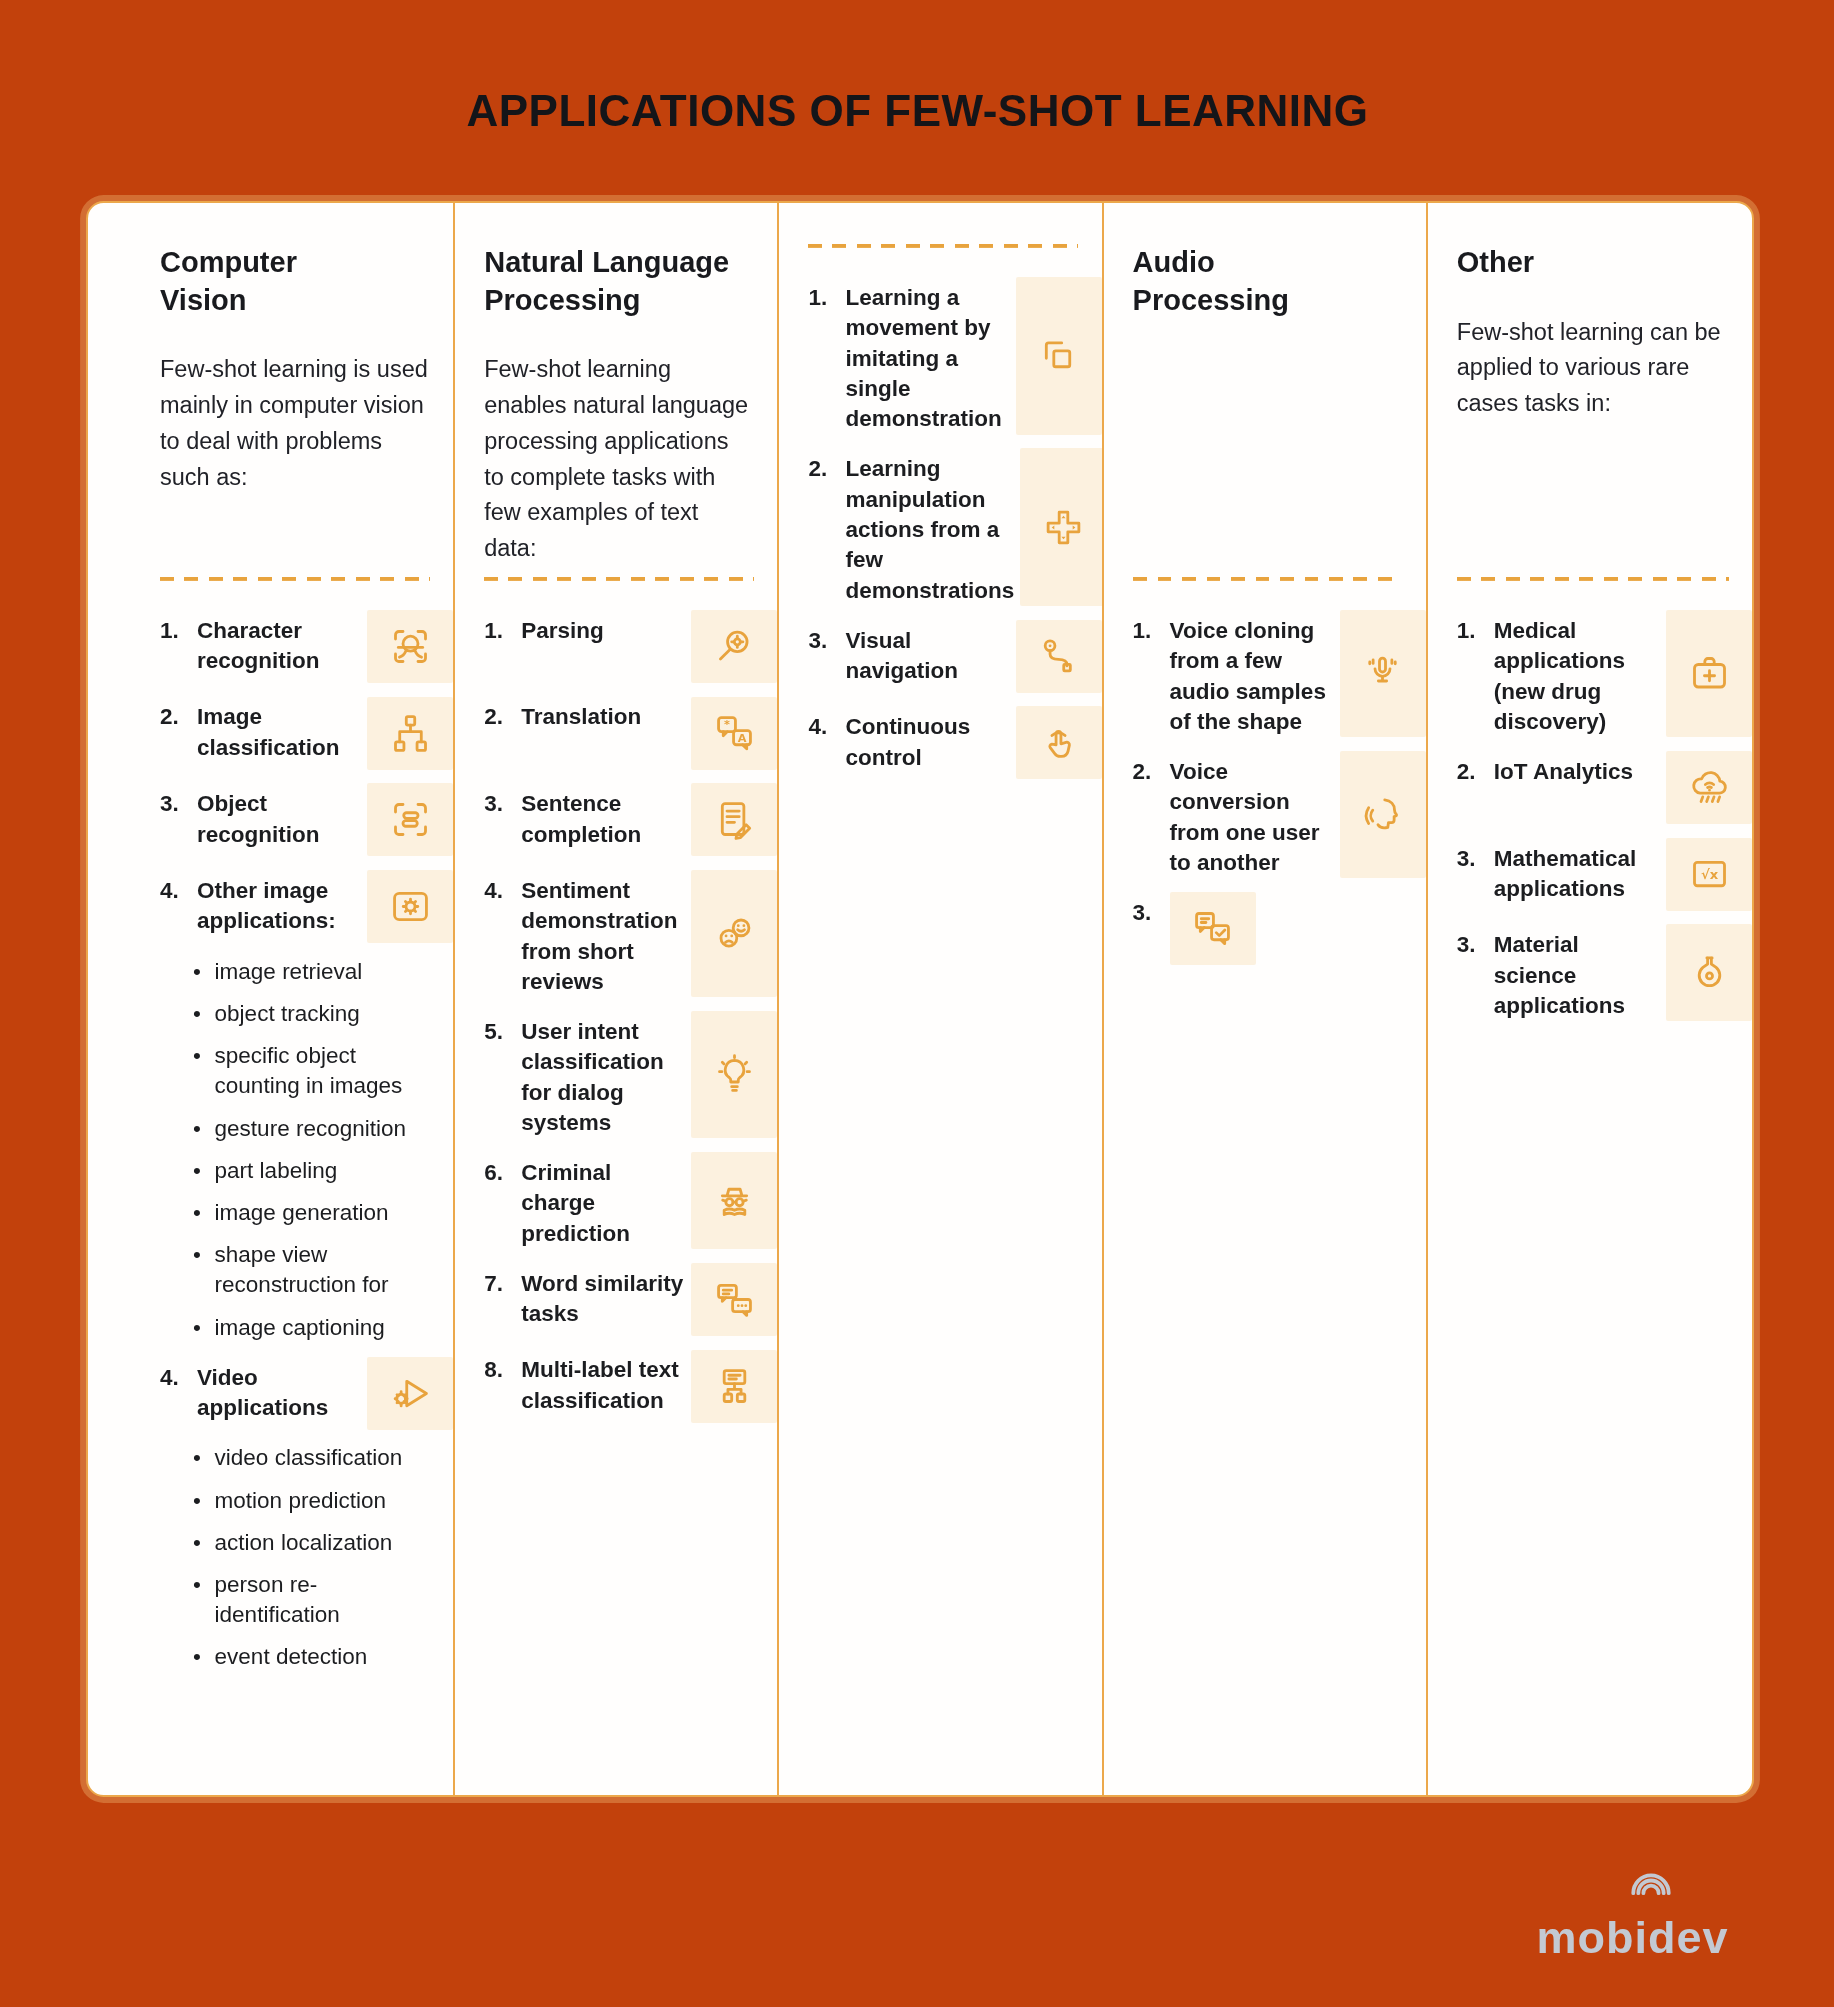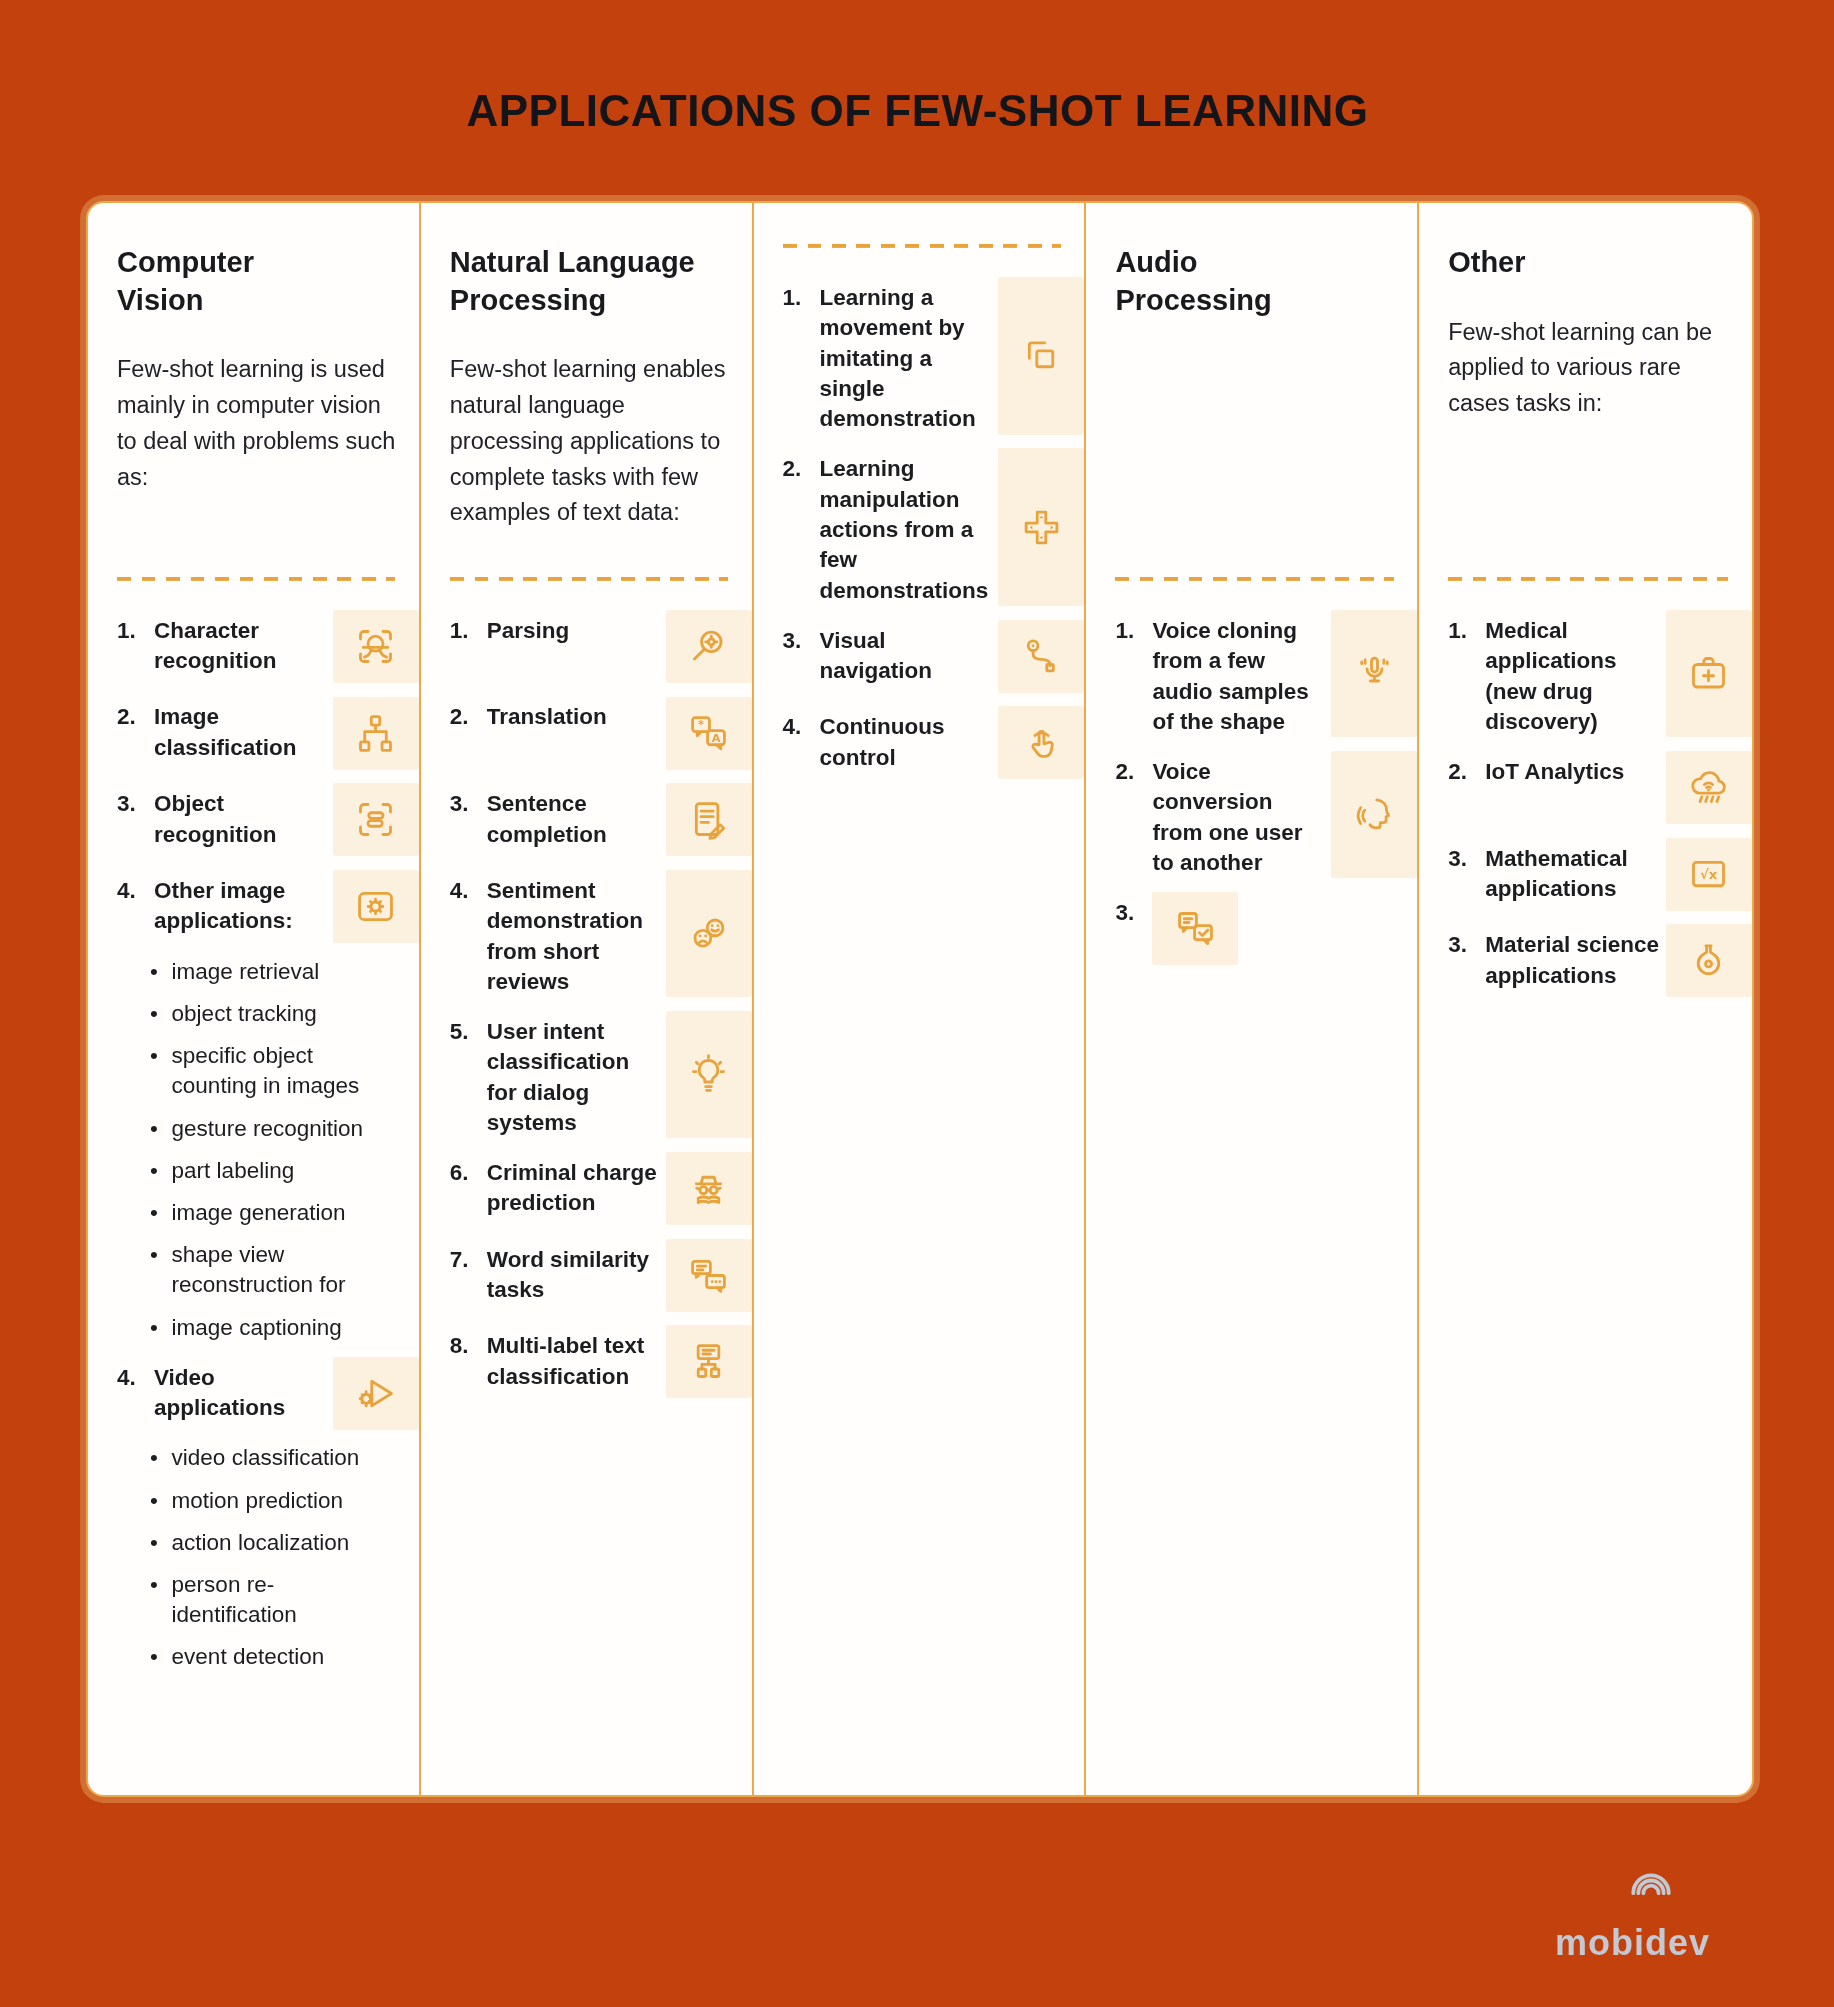--- a/index.html
+++ b/index.html
@@ -11,21 +11,21 @@
   }
   .title {
     position:absolute; top:86px; left:0; width:100%;
     text-align:center; font-size:44px; font-weight:800; letter-spacing:0.5px; color:#141519;
   }
   .panel {
     position:absolute; left:86px; top:201px; width:1668px; height:1596px;
     border:2.9px solid #ECA84B; border-radius:17.6px;
     box-shadow:0 0 0 5.9px rgba(243,196,126,.35);
     display:grid; grid-template-columns:repeat(5,1fr);
-    background:#fffefd; overflow:hidden;
+    background:#fffefd; overflow:hidden;padding-left:43px;
   }
   .col { padding:41px 23.5px 19.6px 29px; border-right:2px solid #ECA84B; overflow:hidden; }
   .col:last-child { border-right:none; }
   .col-top { height:333px; }
   .col-head { font-size:29px; font-weight:700; line-height:1.3; white-space:pre-line; color:#191a1e; }
   .col-intro { margin-top:33px; font-size:23.5px; line-height:1.52; color:#212228; }
   .dashed {
     height:3.9px; width:100%;
     background-image:repeating-linear-gradient(90deg,#E8A33D 0 13.7px,transparent 13.7px 24.5px);
     background-size:100% 3.9px; background-repeat:no-repeat;
@@ -42,21 +42,21 @@
   }
   .bullets { margin:3.9px 0 13.7px 0; padding-left:33px; font-size:22.5px; font-weight:400; }
   .bullet { display:flex; margin-bottom:11.8px; line-height:1.35; }
   .bullet .dot { flex:0 0 21.6px; font-size:22.5px; color:#1c1d20; }
   svg.ic { width:45px; height:45px; fill:none; stroke:#E8A33D; stroke-width:1.5;
            stroke-linecap:round; stroke-linejoin:round; }
   svg.ic text { stroke:none; fill:#E8A33D; font-family:"DejaVu Sans",sans-serif; font-weight:bold; }
   .logo { position:absolute; right:90px; bottom:35px; width:225px; height:108px; text-align:center; }
   .logo-arcs { position:absolute; left:58%; top:0; transform:translateX(-50%); }
   .logo-text { position:absolute; bottom:7.8px; left:0; width:100%;
-               font-size:36px; font-weight:700; letter-spacing:1px; color:#C3C9D2; }
+               font-size:45px; font-weight:700; letter-spacing:1px; color:#C3C9D2; }
 </style>
 </head>
 <body>
 
 <div class="page">
 
   <div class="title">APPLICATIONS OF FEW-SHOT LEARNING</div>
 
   <div class="panel">
 

